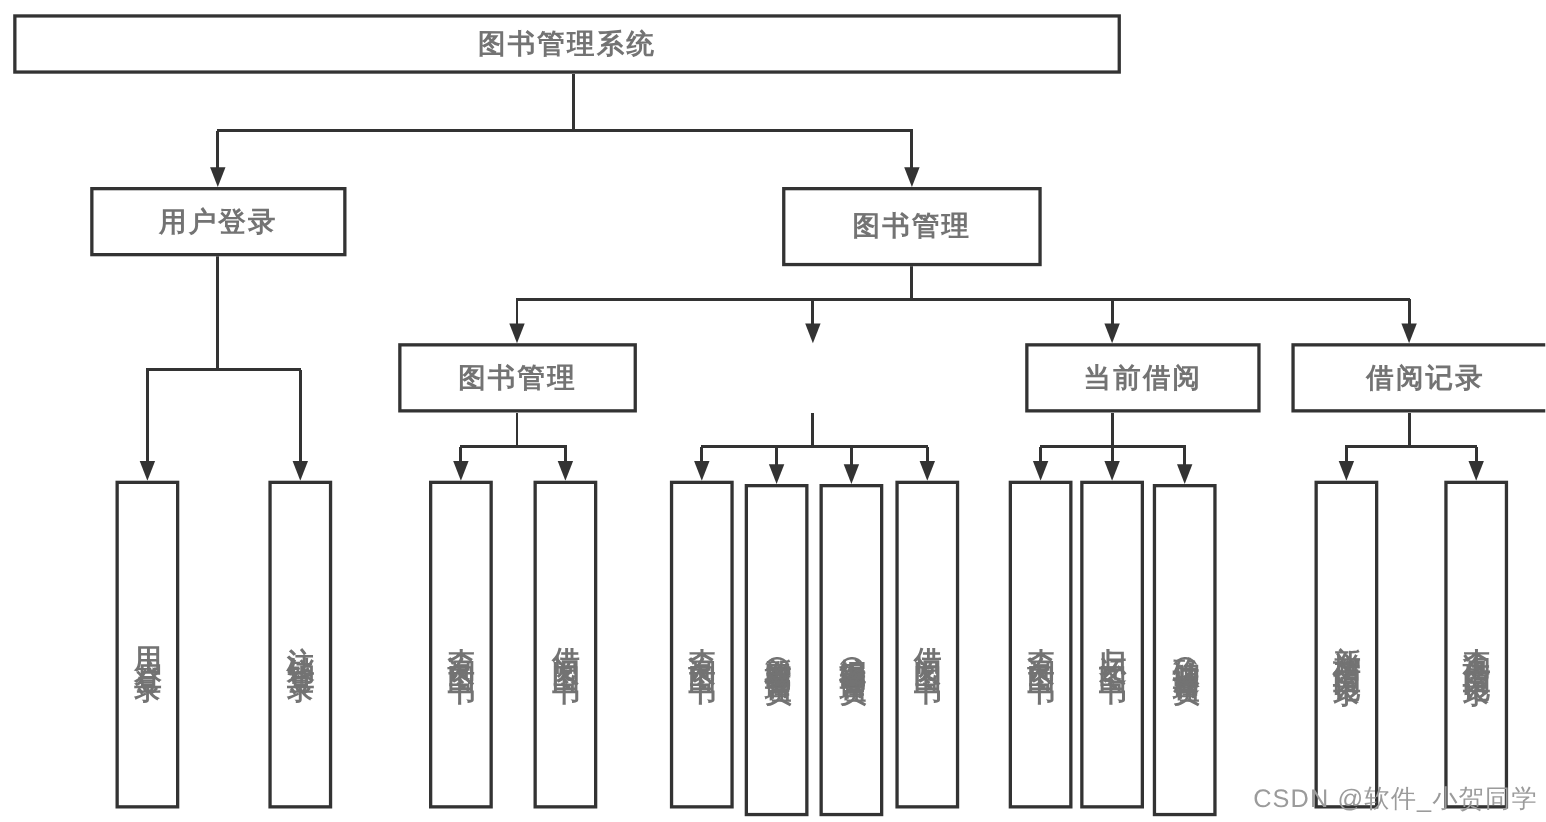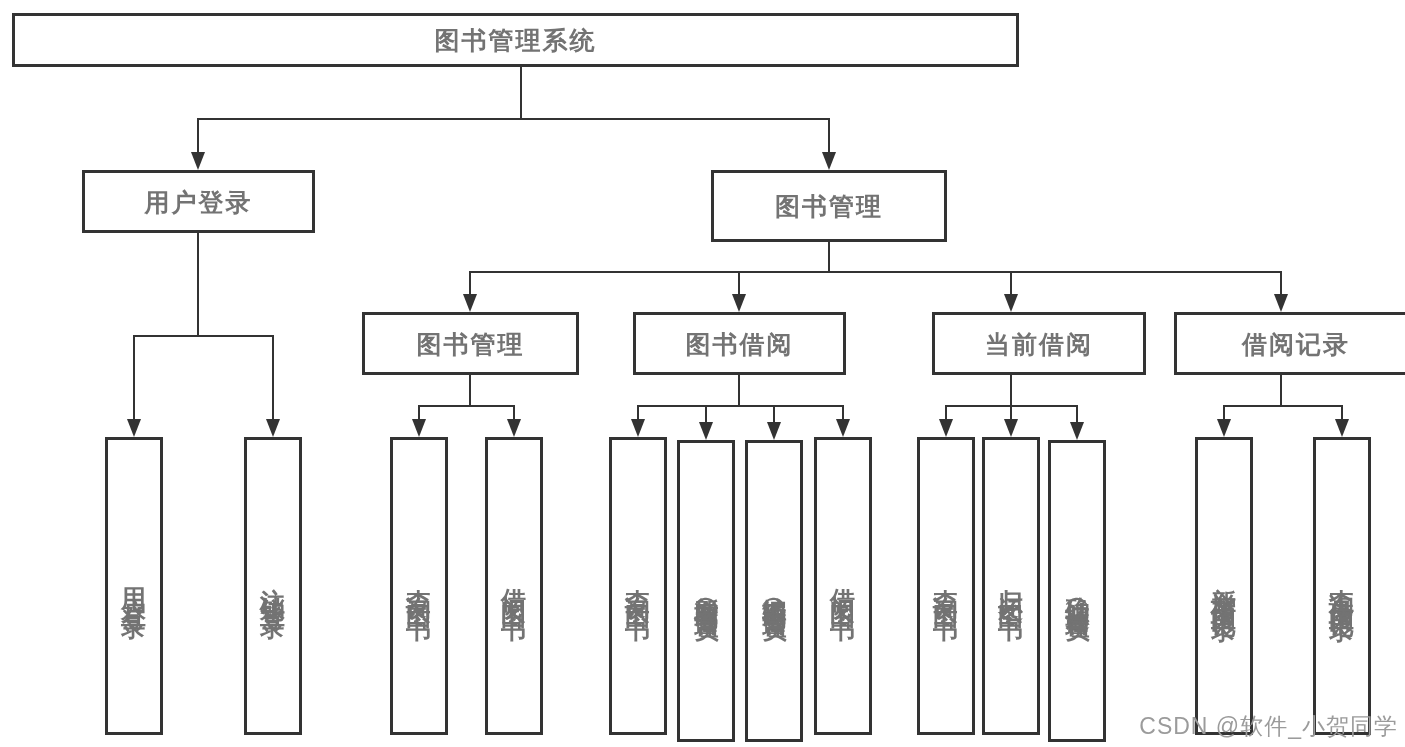--- a/index.html
+++ b/index.html
@@ -139,23 +139,20 @@
   <div class="node" style="left:82px; top:170px; width:233px; height:63px;">
     <span>用户登录</span>
   </div>
   <div class="node" style="left:711px; top:170px; width:236px; height:72px;">
     <span>图书管理</span>
   </div>
 
   <div class="node" style="left:362px; top:312px; width:217px; height:63px;">
     <span>图书管理</span>
   </div>
-  <div class="node" style="left:633px; top:312px; width:213px; height:63px;">
-    <span>图书借阅</span>
-  </div>
   <div class="node" style="left:932px; top:312px; width:214px; height:63px;">
     <span>当前借阅</span>
   </div>
   <div class="node" style="left:1174px; top:312px; width:244px; height:63px;">
     <span>借阅记录</span>
   </div>
 
   <div class="node leaf" style="left:105px;">
     <span class="vtext ls4">用户登录</span>
   </div>

